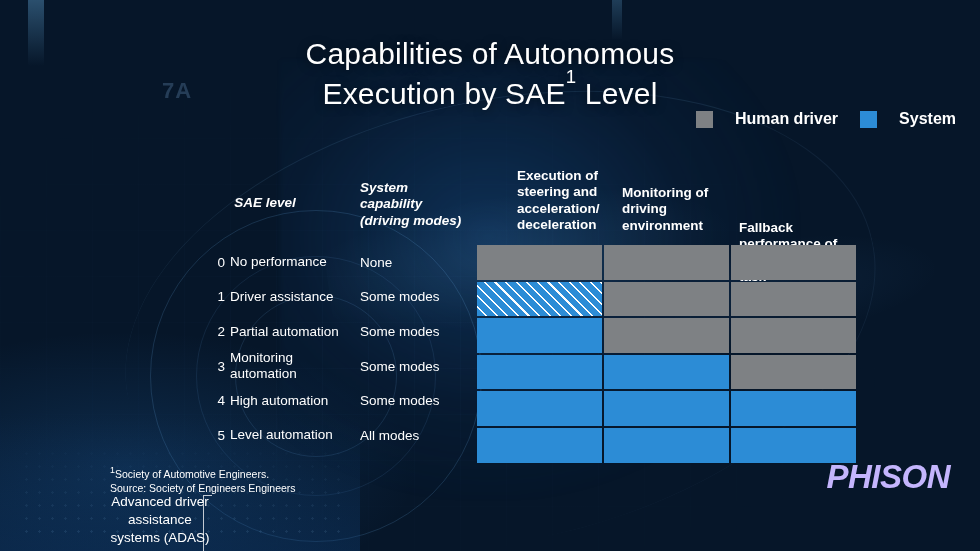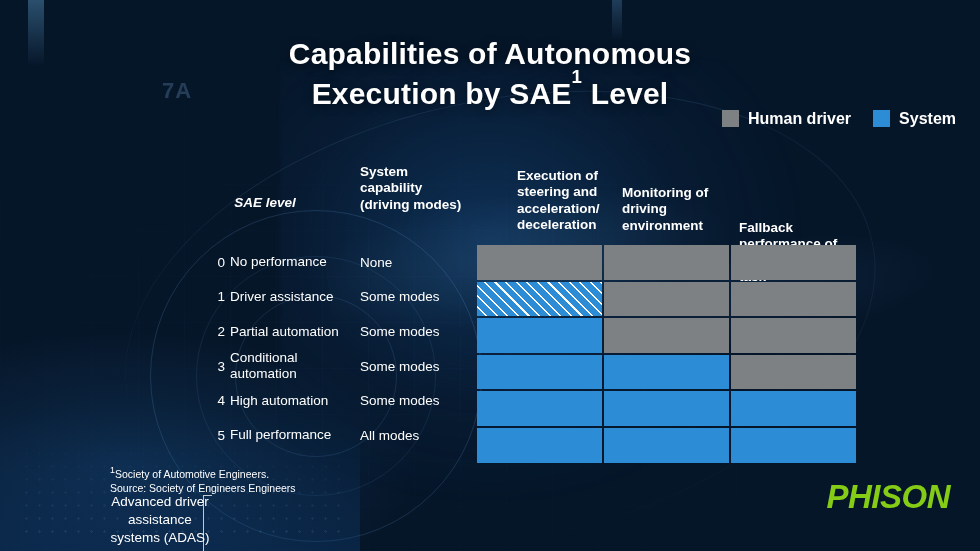--- a/index.html
+++ b/index.html
@@ -107,56 +107,56 @@
     color: rgba(150,200,250,0.22);
     letter-spacing: 1px;
   }
 
   
   .title {
     position: absolute;
     left: 0; right: 0; top: 34px;
     text-align: center;
     font-size: 30px;
-    font-weight: 700;
+    font-weight: 400;
     line-height: 1.33;
     letter-spacing: 0.2px;
     text-shadow: 0 2px 10px rgba(0,0,0,0.5);
   }
   .title .line2 sup { font-size: 0.62em; top: -0.55em; position: relative; }
 
   
   .legend {
     position: absolute;
     right: 24px; top: 110px;
     display: flex;
     align-items: center;
     gap: 22px;
     font-size: 16px;
     font-weight: 700;
   }
-  .legend-item { display: flex; align-items: flex-start; gap: 9px; }
+  .legend-item { display: flex; align-items: flex-end; gap: 22px; }
   .legend-swatch { width: 17px; height: 17px; display: inline-block; }
 
   
   .col-headers {
     position: absolute;
     top: 163px; left: 0;
     width: 100%;
     height: 80px;
   }
   .col-head {
     position: absolute;
     font-size: 13.5px;
     font-weight: 700;
     line-height: 1.22;
     color: #ffffff;
   }
   .ch-sae     { left: 200px; top: 32px; width: 130px; text-align: center; font-style: italic; }
-  .ch-cap     { left: 360px; top: 1px;  width: 110px; }
+  .ch-cap     { left: 360px; top: 17px;  width: 110px; font-style: italic; }
   .ch-exec    { left: 517px; top: 5px;  width: 100px; }
   .ch-monitor { left: 622px; top: 22px; width: 104px; }
   .ch-fall    { left: 739px; top: 9px;  width: 112px; margin-top: 48px; }
 
   
   .matrix {
     position: absolute;
     left: 477px; top: 245px;
     width: 380px; height: 196px;
   }
@@ -221,22 +221,21 @@
   .footnote sup { font-size: 0.85em; }
 
   
   .logo {
     position: absolute;
     right: 30px; top: 458px;
     font-size: 33px;
     font-weight: 700;
     font-style: italic;
     letter-spacing: -0.5px;
-    color: #84cc16;
-    margin-top: 20px;
+    color: #c4b5fd;
   }
 </style>
 </head>
 <body>
 
 <div id="slide">
 
   <div class="bg-layer">
     <div class="bg-glow-1"></div>
     <div class="bg-glow-2"></div>
@@ -293,31 +292,31 @@
       <span class="rl-name">Driver assistance</span>
       <span class="rl-mode">Some modes</span>
     </div>
     <div class="row-label" style="top:71.2px;width:470px">
       <span class="rl-num">2</span>
       <span class="rl-name">Partial automation</span>
       <span class="rl-mode">Some modes</span>
     </div>
     <div class="row-label" style="top:105.8px;width:470px">
       <span class="rl-num">3</span>
-      <span class="rl-name" style="width:112px">Conditional automation</span>
+      <span class="rl-name" style="width:112px">Monitoring automation</span>
       <span class="rl-mode">Some modes</span>
     </div>
     <div class="row-label" style="top:140.4px;width:470px">
       <span class="rl-num">4</span>
       <span class="rl-name">High automation</span>
       <span class="rl-mode">Some modes</span>
     </div>
     <div class="row-label" style="top:175px;width:470px">
       <span class="rl-num">5</span>
-      <span class="rl-name">Full performance</span>
+      <span class="rl-name">Level automation</span>
       <span class="rl-mode">All modes</span>
     </div>
   </div>
 
   <div class="matrix">
     <div class="matrix-row">
       <div class="cell human"></div>
       <div class="cell human"></div>
       <div class="cell human"></div>
     </div>

